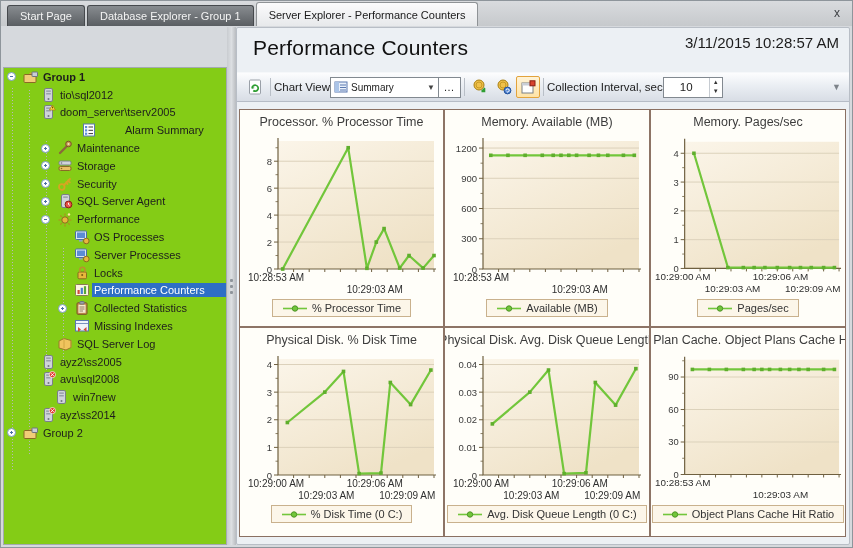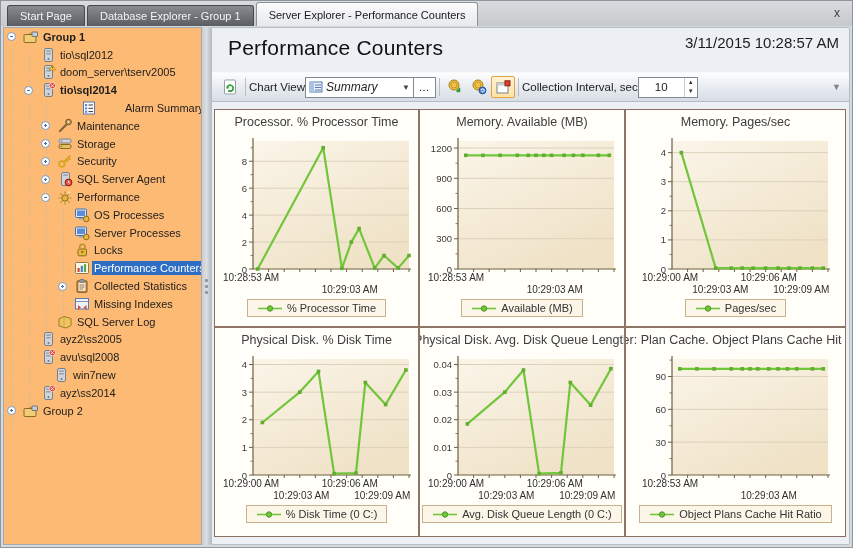--- a/index.html
+++ b/index.html
@@ -11,21 +11,21 @@
   .tab { height:21px; display:flex; align-items:center; padding:0 12px; font-size:11px; margin-right:2px;
          border:1px solid #46494d; border-bottom:none; border-radius:3px 3px 0 0;
          background:linear-gradient(#888c90,#5a5e62); color:#f4f4f4; cursor:default; }
   .tab.active { height:24px; background:linear-gradient(#fbfbfc,#e7e9eb); color:#1a1a1a; border-color:#8f9396; }
   .tab-close { position:absolute; right:8px; top:5px; font-size:12px; color:#3c3f43; width:14px; text-align:center; }
 
   
   .content { flex:1; display:flex; overflow:hidden; padding:1px 2px 2px 2px; }
 
   
-  .tree-panel { width:199px; background:#fdba74; border:1px solid #a4aab0; position:relative; overflow:hidden; font-size:11px; color:#1d1d1d; }
+  .tree-panel { width:224px; background:#84cc16; border:1px solid #a4aab0; position:relative; overflow:hidden; font-size:11px; color:#1d1d1d;margin-top:40px; }
   .tguide { position:absolute; width:1px; background-image:repeating-linear-gradient(to bottom,#b9b9b9 0 1px,transparent 1px 3px); }
   .trow { height:17.8px; display:flex; align-items:center; position:relative; white-space:nowrap; }
   .texp { width:16px; flex:0 0 16px; display:flex; align-items:center; justify-content:flex-start; }
   .tico { width:18px; flex:0 0 18px; display:flex; align-items:center; }
   .tlabel { padding:1px 4px 1px 2px; }
   .trow.bold .tlabel { font-weight:bold; }
   .trow.selected .tlabel { background:#2e6fc5; color:#fff; flex:1; }
 
   .splitter { width:9px; background:linear-gradient(to right,#c9ccd0,#dcdfe2,#b9bcc0); display:flex; flex-direction:column; justify-content:center; align-items:center; gap:3px; cursor:col-resize; }
   .splitter i { width:3px; height:3px; background:#8f959b; border-radius:1px; display:block; }
@@ -37,21 +37,21 @@
   .mdate { position:absolute; right:10px; top:6px; font-size:15px; color:#1c1c1c; }
 
   
   .toolbar { height:30px; flex:0 0 auto; display:flex; align-items:center; padding:0 6px; gap:0;
              background:linear-gradient(#fdfdfe, #eaeef3 45%, #d8dde5); border-top:1px solid #f6f8fa; border-bottom:1px solid #b6bcc6; font-size:11.5px; color:#222; }
   .tbtn { width:24px; height:22px; display:flex; align-items:center; justify-content:center; border-radius:2px; }
   .tbtn.toggled { background:linear-gradient(#fff3d6,#ffe3a6); border:1px solid #e2a33c; }
   .tsep { width:1px; height:18px; background:#b9bfc7; margin:0 3px; }
   .combo { display:flex; align-items:center; background:#fff; border:1px solid #828990; height:21px; }
   .combo .cicon { padding:0 3px; display:flex; }
-  .combo .cval { width:72px; font-size:12px;font-style:italic; }
+  .combo .cval { width:72px; font-size:10px; }
   .combo .carrow { width:15px; text-align:center; font-size:8px; color:#444; border-left:1px solid transparent; }
   .combo .cmore { width:22px; text-align:center; border-left:1px solid #828990; font-size:11px; letter-spacing:1px; height:100%; display:flex; align-items:center; justify-content:center; background:#fff; }
   .spin { display:flex; align-items:stretch; background:#fff; border:1px solid #828990; height:21px; width:60px; }
   .spin .sval { flex:1; text-align:center; font-size:11.5px; display:flex; align-items:center; justify-content:center; }
   .spin .sarrows { width:13px; display:flex; flex-direction:column; border-left:1px solid #c6cbd1; }
   .spin .sarrows span { flex:1; font-size:6px; line-height:5px; text-align:center; color:#333; display:flex; align-items:center; justify-content:center; }
   .tb-overflow { margin-left:auto; color:#7d838a; font-size:9px; padding-right:2px; }
 
   
   .charts-outer { flex:1; margin:7px 3px 7px 2px; border:1px solid #8a7062; background:#fffef9; overflow:hidden;
@@ -124,39 +124,20 @@
             <svg width="16" height="16" viewBox="0 0 16 16">
               <rect x="4.5" y="1.5" width="8" height="13" rx="1.5" fill="#cfd3da" stroke="#7a8086"></rect>
               <rect x="6.2" y="3.4" width="4.6" height="1.5" fill="#98a0aa"></rect>
               <rect x="6.2" y="6" width="4.6" height="1.5" fill="#98a0aa"></rect>
               <circle cx="8.5" cy="12" r="1" fill="#6f7780"></circle>
               <path d="M12.4 1 L15.4 6 H9.4 z" fill="#ffd24a" stroke="#a87f00" stroke-width="0.7"></path>
               <rect x="12" y="2.6" width="0.9" height="1.8" fill="#5a4500"></rect>
             </svg>
           </span>
           <span class="tlabel">doom_server\tserv2005</span>
-        </div>
-        <div class="trow bold" style="padding-left: 20px;">
-          <span class="texp">
-            <svg width="9" height="9" viewBox="0 0 9 9">
-              <circle cx="4.5" cy="4.5" r="4" fill="#fff" stroke="#7a99c0"></circle>
-              <path d="M3 4.5 h3" stroke="#4a6fa5" stroke-width="1"></path>
-            </svg>
-          </span>
-          <span class="tico">
-            <svg width="16" height="16" viewBox="0 0 16 16">
-              <rect x="4.5" y="1.5" width="8" height="13" rx="1.5" fill="#cfd3da" stroke="#7a8086"></rect>
-              <rect x="6.2" y="3.4" width="4.6" height="1.5" fill="#98a0aa"></rect>
-              <rect x="6.2" y="6" width="4.6" height="1.5" fill="#98a0aa"></rect>
-              <circle cx="8.5" cy="12" r="1" fill="#6f7780"></circle>
-              <circle cx="12.4" cy="3.6" r="3.1" fill="#e23b2e" stroke="#fff" stroke-width="0.7"></circle>
-              <path d="M11.1 2.3 l2.6 2.6 M13.7 2.3 l-2.6 2.6" stroke="#fff" stroke-width="1"></path>
-            </svg>
-          </span>
-          <span class="tlabel">tio\sql2014</span>
         </div>
         <div class="trow" style="padding-left: 37px; gap: 24px;">
           <span class="texp"></span>
           <span class="tico">
             <svg width="16" height="16" viewBox="0 0 16 16">
               <rect x="2.5" y="2" width="11" height="12" fill="#fff" stroke="#5b79b0"></rect>
               <rect x="4" y="4" width="2.2" height="2.2" fill="#5b8cd6"></rect>
               <rect x="4" y="7.3" width="2.2" height="2.2" fill="#5b8cd6"></rect>
               <rect x="4" y="10.6" width="2.2" height="2.2" fill="#5b8cd6"></rect>
               <path d="M7.5 5 h4.5 M7.5 8.3 h4.5 M7.5 11.6 h4.5" stroke="#3a3a3a" stroke-width="1"></path>

